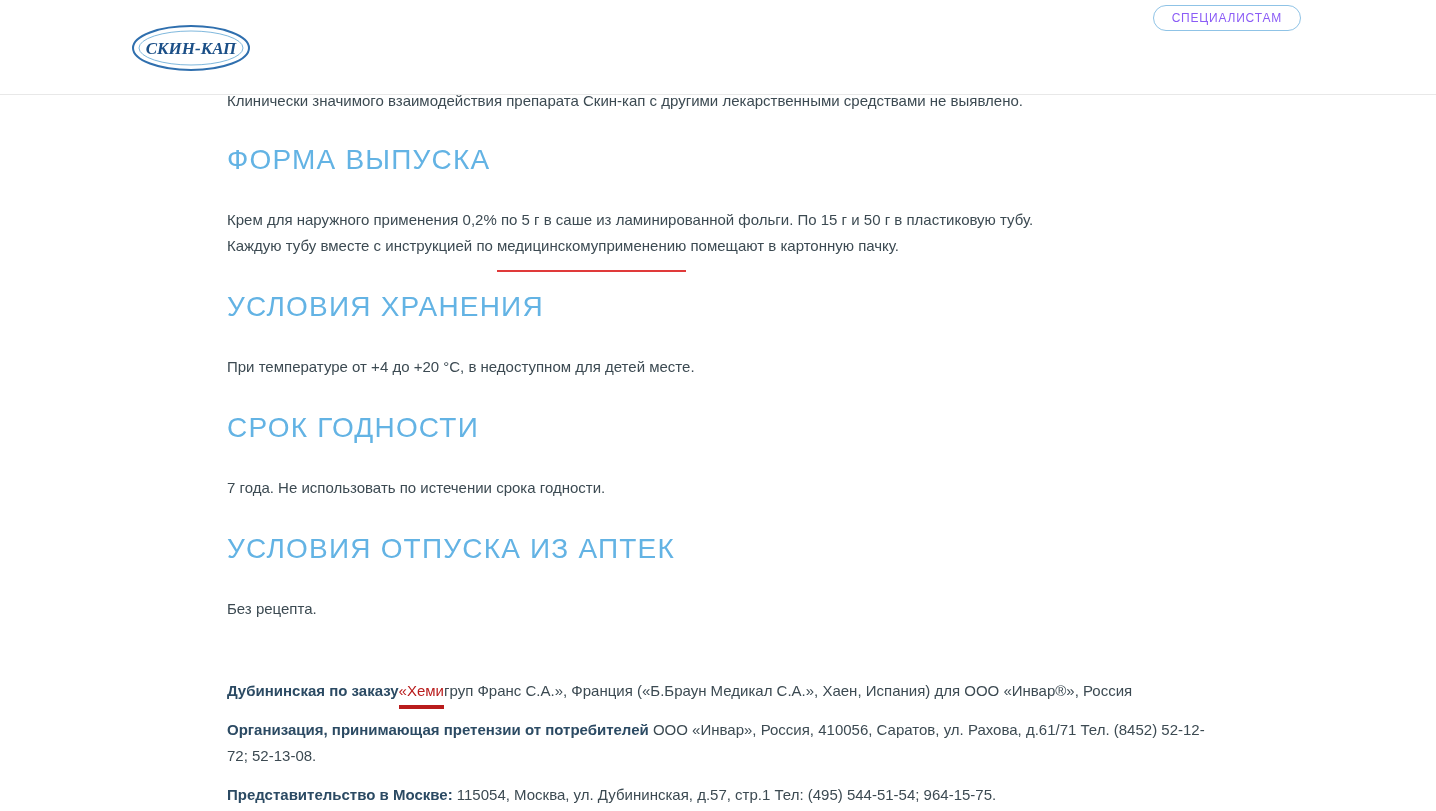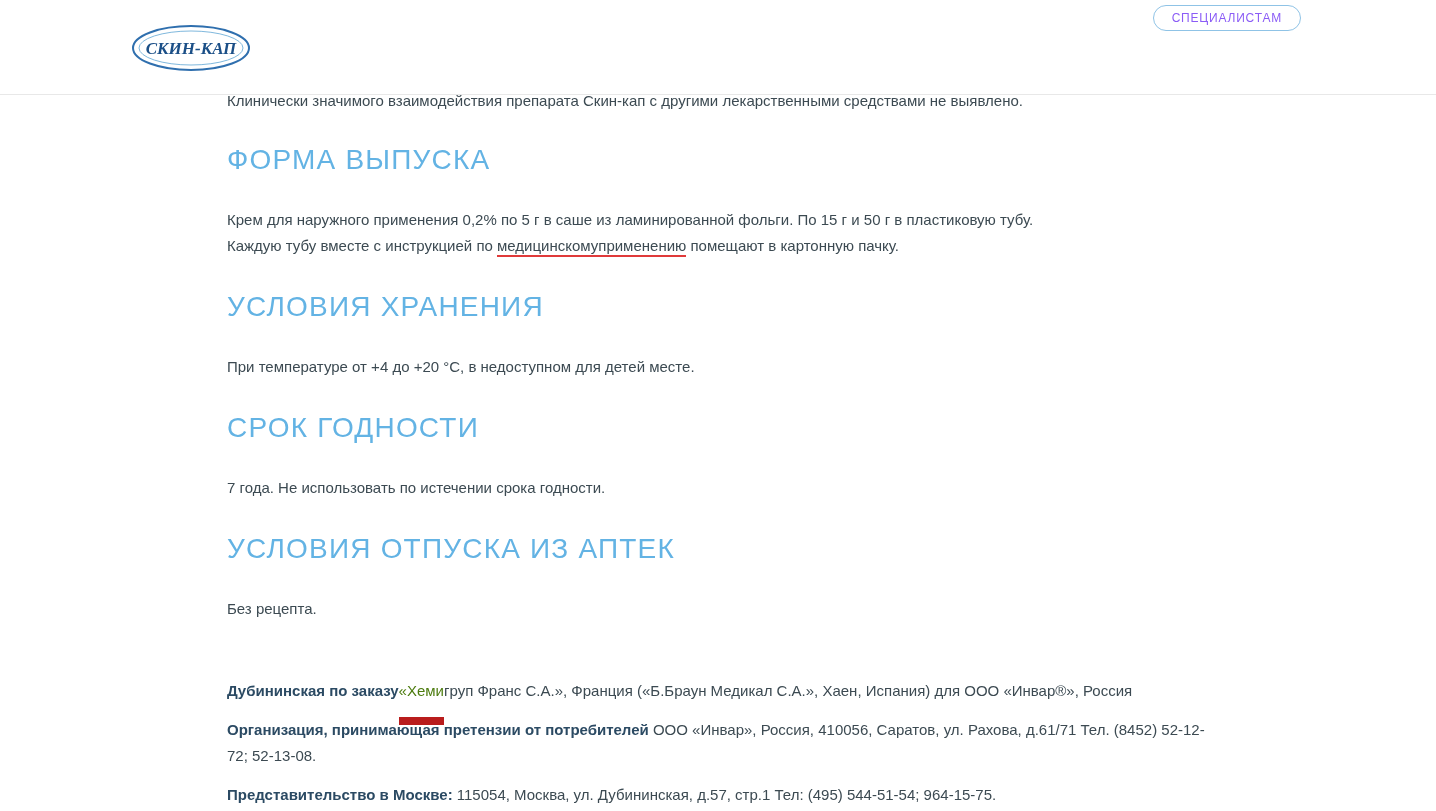--- a/index.html
+++ b/index.html
@@ -115,28 +115,28 @@
   .p-disp   { position: absolute; top: 501px; left: 0; width: 830px; }
 
   .f-block1 { position: absolute; top: 583px; left: 0; width: 1000px; }
   .f-block2 { position: absolute; top: 622px; left: 0; width: 980px; }
   .f-block3 { position: absolute; top: 687px; left: 0; width: 980px; }
 
   .inline-link {
     color: #3c4a52;
     text-decoration: none;
     border-bottom: 2px solid #e03a3a;
-    padding-bottom: 1px;
+    padding-bottom: 16px;
     cursor: pointer;
   }
   .inline-link-short {
-    color: #4d7c0f;
+    color: #b91c1c;
     text-decoration: none;
-    border-bottom: 8px solid #b91c1c;
-    padding-bottom: 18px;
+    border-bottom: 4px solid #b91c1c;
+    padding-bottom: 6px;
     cursor: pointer;
   }
   .bold-lbl { font-weight: 700; color: #2b4a63; }
 </style>
 </head>
 <body>
 
 <div class="site-header">
 
   <a class="logo">

